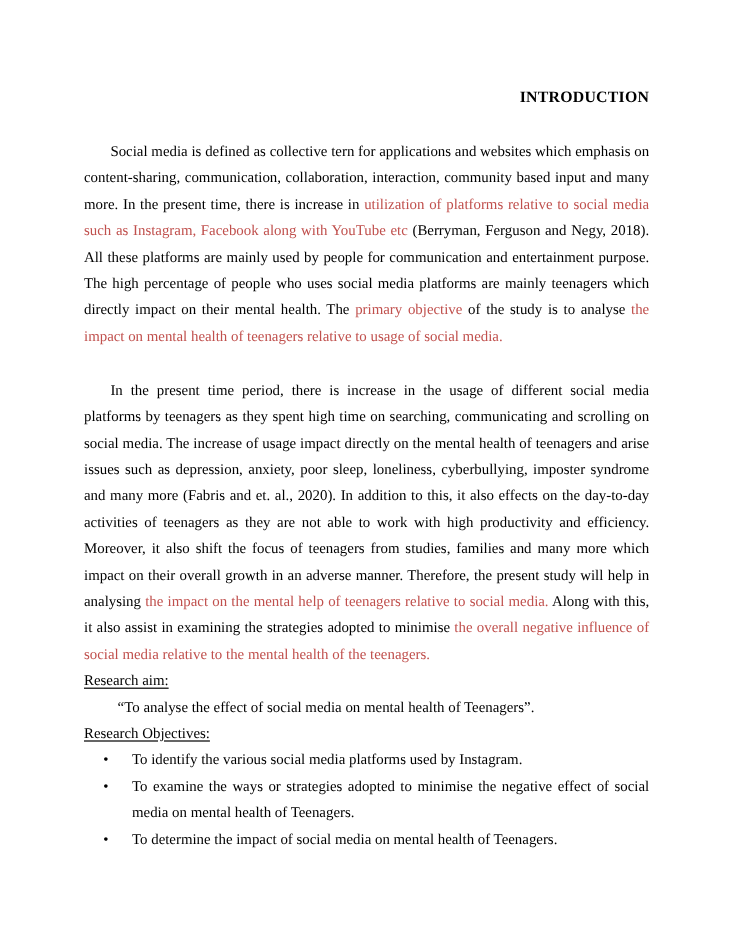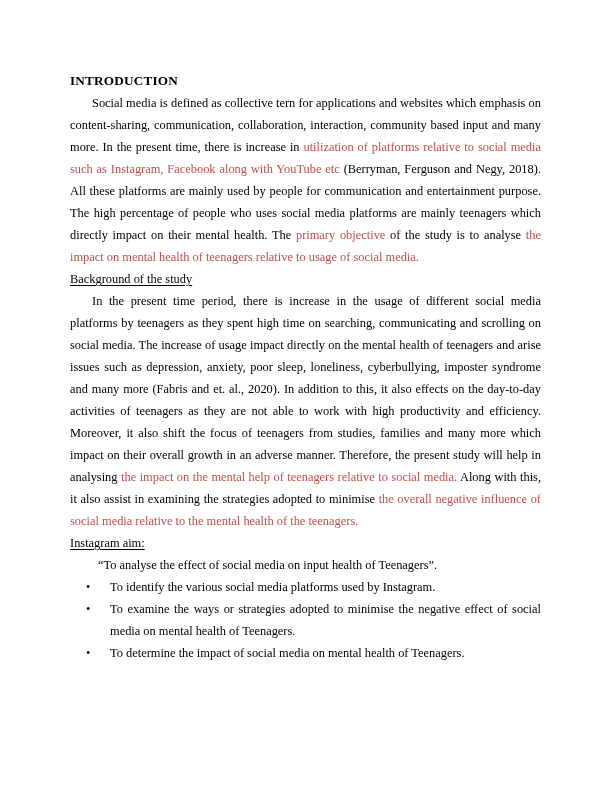--- a/index.html
+++ b/index.html
@@ -25,31 +25,33 @@
     left: 70px;
     top: 70px;
     width: 471px;
   }
   .doc-title {
     font-size: 13.2px;
     font-weight: bold;
     line-height: 22px;
     margin: 0 0 0 0;
     letter-spacing: 0.2px;
+    text-align: right;
   }
   p.body-para {
     font-size: 12.4px;
     line-height: 22px;
     text-align: justify;
     text-justify: inter-word;
     margin: 0;
     hyphens: none;
   }
   p.indented {
     text-indent: 22px;
+    margin-top: 23px;
   }
   .section-head {
     font-size: 12.4px;
     line-height: 22px;
     text-decoration: underline;
     text-underline-offset: 2px;
     margin: 0;
     display: block;
   }
   .aim-quote {
@@ -91,28 +93,28 @@
 </head>
 <body>
 
 <div class="page">
   <div class="content">
 
     <h1 class="doc-title">INTRODUCTION</h1>
 
     <p class="body-para indented"><span>Social media is defined as collective tern for applications and websites which emphasis on content-sharing, communication, collaboration, interaction, community based input and many more. In the present time, there is increase in </span><span class="rev">utilization of platforms relative to social media such as Instagram, Facebook along with YouTube etc</span><span> (Berryman, Ferguson and Negy, 2018). All these platforms are mainly used by people for communication and entertainment purpose. The high percentage of people who uses social media platforms are mainly teenagers which directly impact on their mental health. The </span><span class="rev">primary objective</span><span> of the study is to analyse  </span><span class="rev">the impact on mental health  of teenagers relative to usage of social media.</span></p>
 
-    <p class="section-head">Background of the study</p>
 
     <p class="body-para indented"><span>In the present time period, there is increase in the usage of different social media platforms by teenagers as they spent high time on searching, communicating and scrolling on social media. The increase of usage impact directly on the mental health of teenagers and arise issues such as depression, anxiety, poor sleep, loneliness, cyberbullying, imposter syndrome and many more (Fabris and et. al., 2020). In addition to this, it also effects on the day-to-day activities of teenagers as they are not able to work with high productivity and efficiency. Moreover, it also shift the focus of teenagers from studies, families and many more which impact on their overall growth in an adverse manner. Therefore, the present study will help in analysing </span><span class="rev">the impact on the mental help of teenagers relative to social media.</span><span> Along with this, it also assist in examining the strategies adopted to minimise </span><span class="rev">the overall negative influence of social media relative to the mental health of the teenagers.</span></p>
 
-    <p class="section-head">Instagram aim: </p>
+    <p class="section-head">Research aim: </p>
 
-    <p class="aim-quote">“To analyse the effect of social media on input health of Teenagers”.</p>
+    <p class="aim-quote">“To analyse the effect of social media on mental health of Teenagers”.</p>
 
+    <p class="section-head">Research Objectives: </p>
 
     <ul class="bullets">
       <li>
           <span class="li-text">To identify the various social media platforms used by Instagram.</span>
         </li>
       <li>
           <span class="li-text">To examine the ways or strategies adopted to minimise the negative effect of social media on mental health of Teenagers.</span>
         </li>
       <li>
           <span class="li-text">To determine the impact of social media on mental health of Teenagers.</span>

